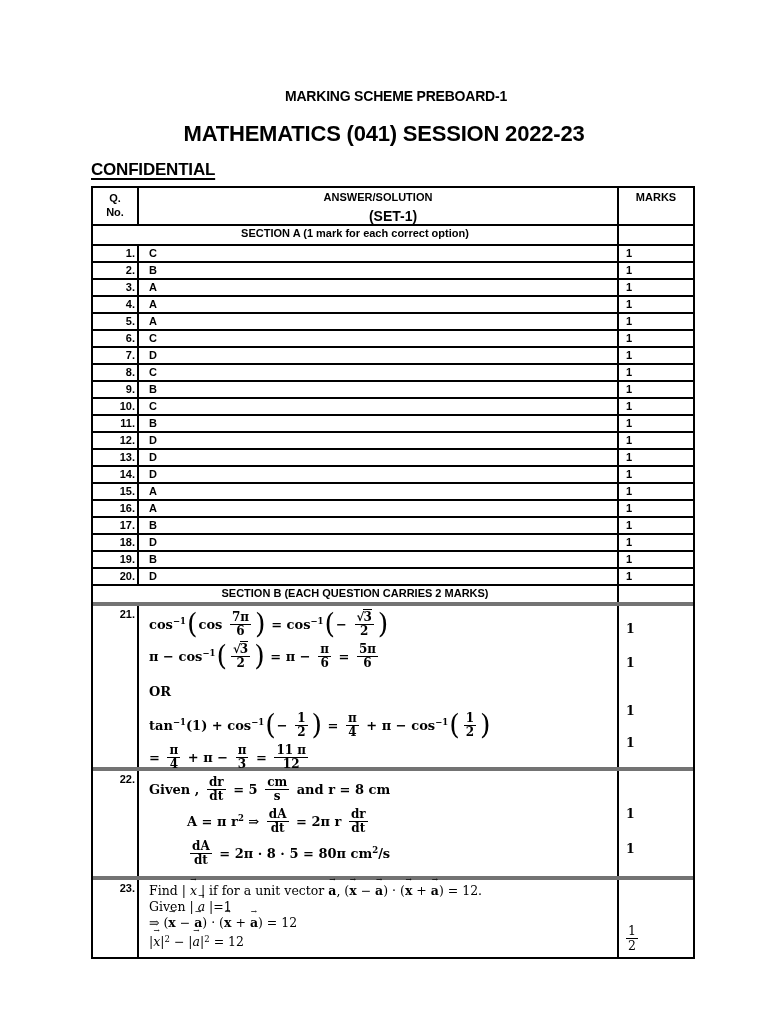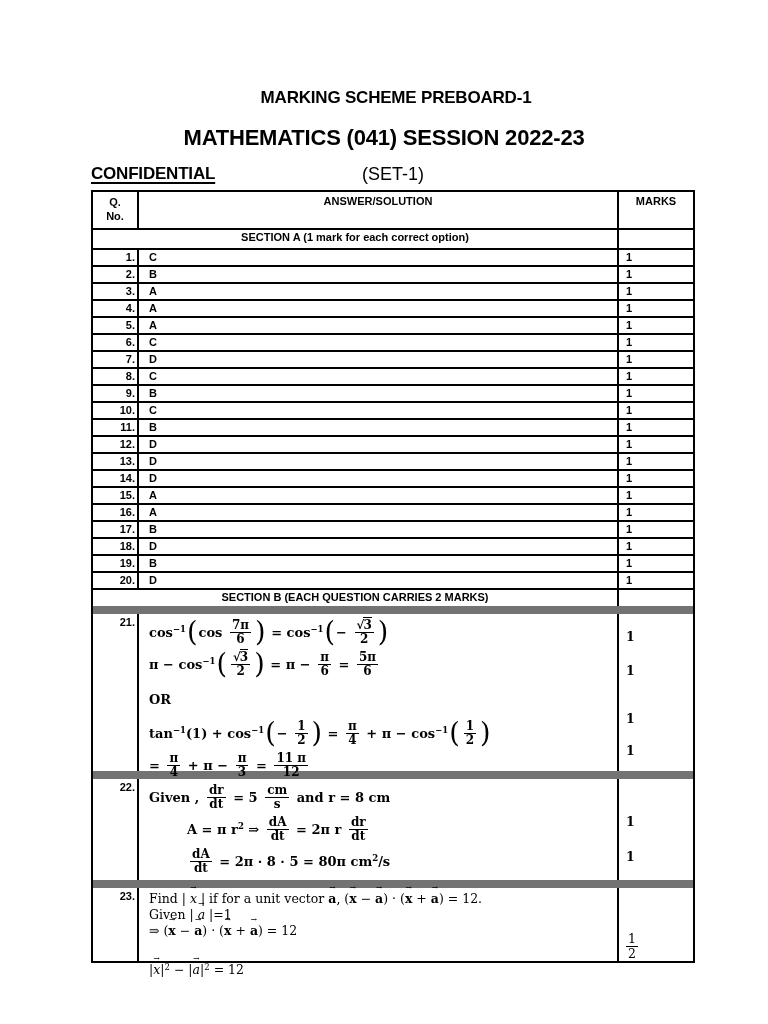--- a/index.html
+++ b/index.html
@@ -1,27 +1,27 @@
 <!DOCTYPE html>
 <html><head>
 <meta charset="utf-8">
 <style>
   html,body{margin:0;padding:0;background:#ffffff;}
   body{width:768px;height:1024px;overflow:hidden;color:#000;
        font-family:"Liberation Sans","DejaVu Sans",sans-serif;}
   .sheet{position:relative;width:768px;height:1024px;background:#fff;}
 
   
-  .t1{padding-top:88px;text-align:center;font-size:17px;font-weight:700;letter-spacing:-0.2px;padding-left:24px;}
+  .t1{padding-top:88px;text-align:center;font-size:14px;font-weight:700;letter-spacing:-0.2px;padding-left:24px;}
   .t2{margin-top:17px;text-align:center;font-size:22px;font-weight:700;letter-spacing:-0.2px;}
 
   
   .conf-row{position:relative;margin:13px 0 0 91px;width:604px;height:17px;}
   .conf{font-weight:700;font-size:17px;text-decoration:underline;text-decoration-thickness:1.5px;text-underline-offset:3px;letter-spacing:-0.2px;}
-  .set{position:absolute;left:50%;transform:translateX(-50%);font-weight:400;font-size:18px;}
+  .set{position:absolute;left:50%;transform:translateX(-50%);font-weight:700;font-size:14px;margin-top:48px;}
 
   
   .mtable{margin:9px 0 0 91px;width:604px;border:2px solid #000;box-sizing:border-box;font-weight:700;font-size:11px;}
   .c-qno{width:46px;flex:none;border-right:2px solid #000;box-sizing:border-box;}
   .c-ans{flex:1;min-width:0;}
   .c-marks{width:76px;flex:none;border-left:2px solid #000;box-sizing:border-box;}
 
   .hrow{display:flex;height:36px;}
   .hrow .c-qno{text-align:center;padding-top:3px;line-height:14px;}
   .hrow .c-ans{text-align:center;padding-top:3px;}
@@ -30,33 +30,33 @@
   .srow{display:flex;height:20px;border-top:2px solid #000;box-sizing:border-box;}
   .srow.sb{height:18px;}
   .span-cell{flex:1;text-align:center;line-height:15px;}
 
   .arow{display:flex;height:17px;border-top:2px solid #000;box-sizing:border-box;}
   .arow .c-qno{text-align:right;padding-right:2px;line-height:14px;}
   .arow .c-ans{padding-left:10px;line-height:14px;}
   .arow .c-marks{padding-left:7px;line-height:14px;}
 
   
-  .qrow{display:flex;border-top:8px solid #737373;box-sizing:border-box;}
+  .qrow{display:flex;border-top:4px solid #737373;box-sizing:border-box;}
   .q21{height:165px;} .q22{height:109px;} .q23{height:81px;}
   .qrow .c-qno{text-align:right;padding:2px 2px 0 0;line-height:13px;}
   .sol{padding:3px 4px 0 10px;box-sizing:border-box;}
 
   .bold-math{font-family:"DejaVu Serif","Liberation Serif",serif;font-weight:700;font-size:13px;}
   .math-line{display:block;margin:1px 0 2px 0;min-height:30px;line-height:30px;white-space:nowrap;}
   .q21 .math-line:nth-child(3){min-height:17px;line-height:17px;margin:11px 0;}
   .q22 .math-line:nth-child(n+2){margin-left:38px;}
 
   .plain-math{font-family:"DejaVu Serif","Liberation Serif",serif;font-weight:400;font-size:12.5px;}
   .plain-math .math-line{min-height:15px;line-height:15px;margin:0 0 1px 0;}
-  .plain-math .math-line:nth-child(4){margin-top:24px;}
+  .plain-math .math-line:nth-child(4){margin-top:4px;}
 
   
   .mt{}
   .msup{font-size:8.5px;position:relative;top:-5px;line-height:0;}
   .plain-math .msup{top:-4px;}
   .frac{display:inline-flex;flex-direction:column;align-items:center;vertical-align:middle;
         position:relative;top:-1px;margin:0 3px;line-height:1.12;font-size:12px;}
   .frac .fnum{border-bottom:1.4px solid #000;padding:0 2px;}
   .frac .fden{padding:0 2px;}
   .rt{margin-right:-1px;}

